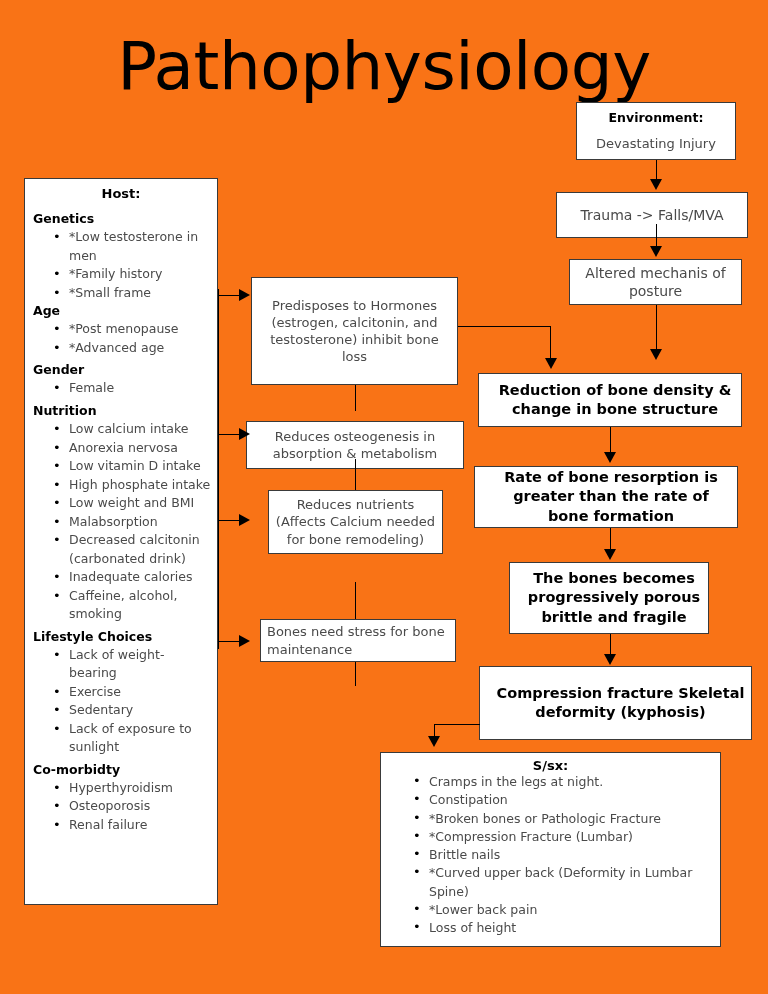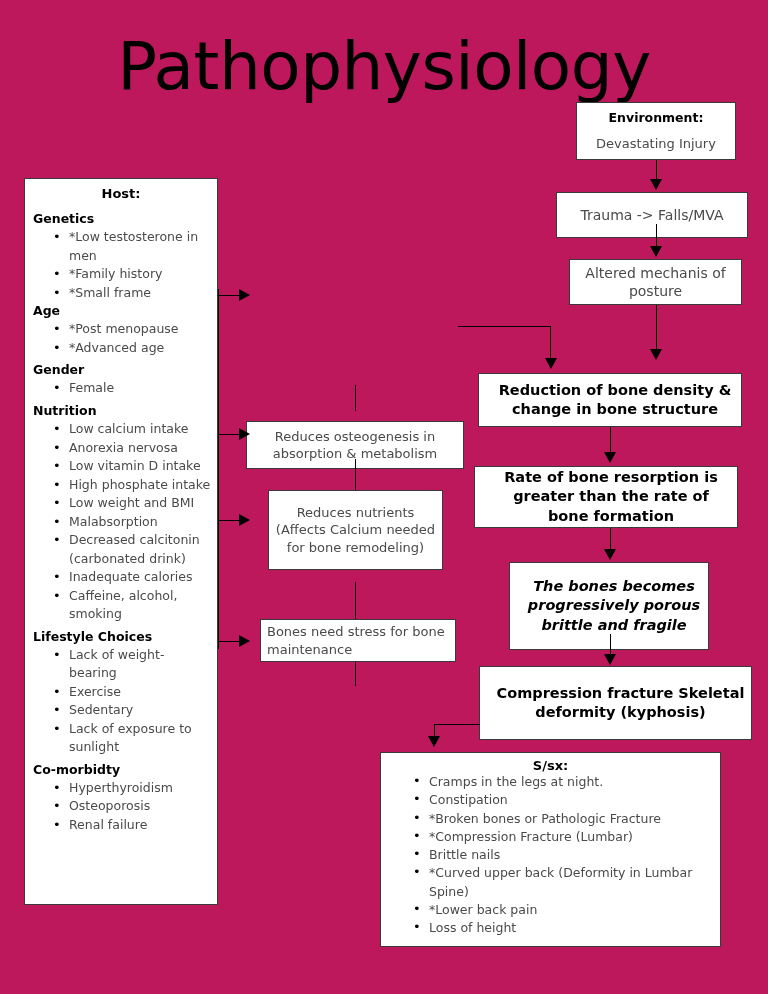--- a/index.html
+++ b/index.html
@@ -9,21 +9,21 @@
   }
   body {
     font-family: "DejaVu Sans", "Liberation Sans", sans-serif;
     color: #000000;
   }
   #page {
     position: relative;
     width: 768px;
     height: 994px;
     overflow: hidden;
-    background: #be185d;
+    background: #f97316;
   }
 
   
   #title {
     position: absolute;
     left: 0;
     top: 34px;
     width: 768px;
     text-align: center;
     font-size: 66px;
@@ -192,26 +192,29 @@
     <div class="spacer-sm"></div>
 
     <div class="grp">Co-morbidty</div>
     <ul>
       <li>Hyperthyroidism</li>
       <li>Osteoporosis</li>
       <li>Renal failure</li>
     </ul>
   </div>
 
+  <div class="box center" style="left:251px; top:277px; width:207px; height:108px;">
+    <span>Predisposes to Hormones (estrogen, calcitonin, and testosterone) inhibit bone loss</span>
+  </div>
 
   <div class="box center" style="left:246px; top:421px; width:218px; height:48px;">
     <span>Reduces osteogenesis in absorption &amp; metabolism</span>
   </div>
 
-  <div class="box center" style="left:268px; top:490px; width:175px; height:80px;">
+  <div class="box center" style="left:268px; top:490px; width:175px; height:64px;">
     <span>Reduces nutrients (Affects Calcium needed for bone remodeling)</span>
   </div>
 
   <div class="box left" style="left:260px; top:619px; width:196px; height:43px;">
     <span>Bones need stress for bone maintenance</span>
   </div>
 
 
   <div class="box center" style="left:576px; top:102px; width:160px; height:58px;">
     <div style="font-weight:bold;color:#000;font-size:12.5px;margin-bottom:8px;">Environment:</div>
@@ -227,21 +230,21 @@
   </div>
 
   <div class="box center bold" style="left:478px; top:373px; width:264px; height:54px;">
     <span style="font-size:14.5px;">Reduction of bone density &amp; change in bone structure</span>
   </div>
 
   <div class="box center bold" style="left:474px; top:466px; width:264px; height:62px;">
     <span style="font-size:14.5px;">Rate of bone resorption is greater than the rate of bone formation</span>
   </div>
 
-  <div class="box center bold" style="left:509px; top:562px; width:200px; height:88px;font-style:italic;">
+  <div class="box center bold" style="left:509px; top:562px; width:200px; height:72px;">
     <span style="font-size:14.5px;">The bones becomes progressively porous brittle and fragile</span>
   </div>
 
   <div class="box center bold" style="left:479px; top:666px; width:273px; height:74px;">
     <span style="font-size:14.5px;">Compression fracture Skeletal deformity (kyphosis)</span>
   </div>
 
   <div class="listbox" id="ssx-box" style="left:380px; top:752px; width:341px; height:195px;">
     <div class="hdr" style="margin-top:5px;">S/sx:</div>
     <ul>

